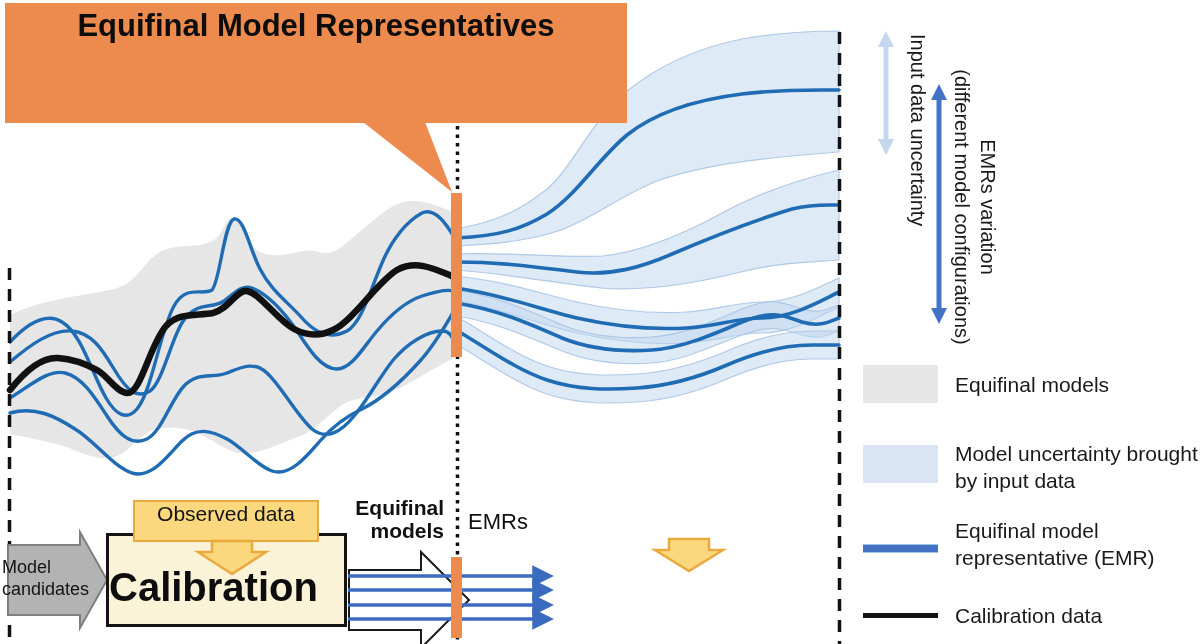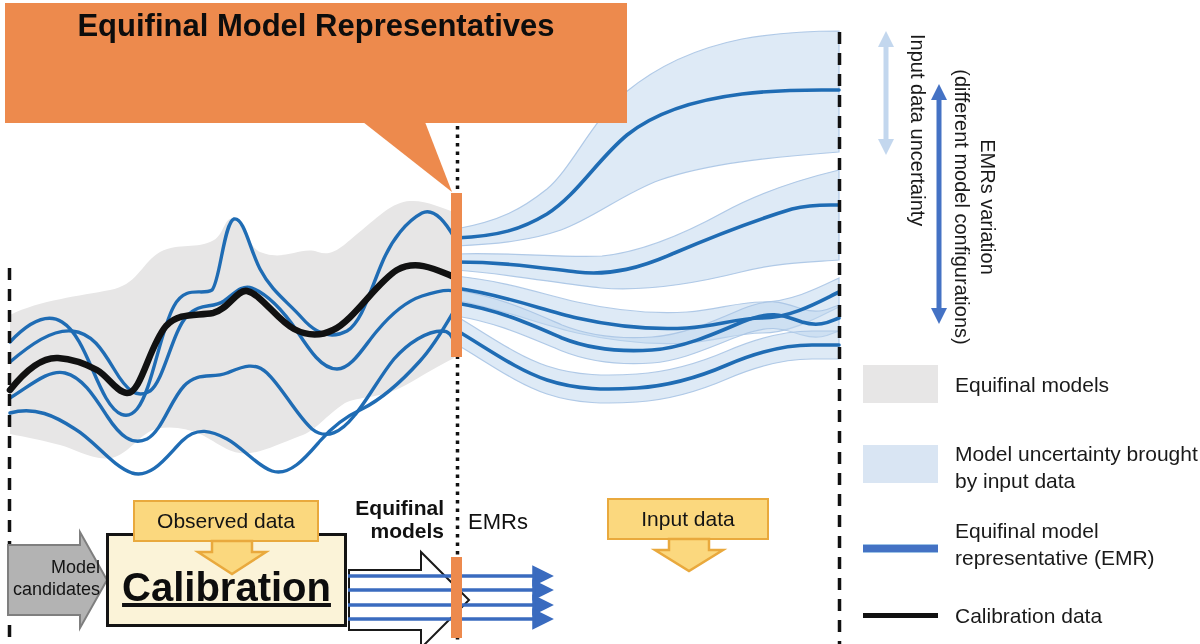--- a/index.html
+++ b/index.html
@@ -5,31 +5,31 @@
   html,body{margin:0;padding:0;background:#fff;}
   .stage{position:relative;width:1200px;height:644px;background:#fff;overflow:hidden;
          font-family:"Liberation Sans",sans-serif;color:#111;}
   .abs{position:absolute;}
   svg{position:absolute;left:0;top:0;}
   
   .callout{left:5px;top:3px;width:622px;height:120px;background:#ED8A4D;
            display:flex;flex-direction:column;justify-content:space-between;align-items:center;}
   .callout .t{font-size:31px;font-weight:bold;line-height:46px;color:#0d0d0d;}
   
-  .procbox{background:#FBF3D8;border:3px solid #141414;display:flex;align-items:center;justify-content:center;text-decoration:underline;}
+  .procbox{background:#FBF3D8;border:3px solid #141414;display:flex;align-items:center;}
   .procbox .t{font-size:40px;font-weight:bold;color:#0d0d0d;padding-top:14px;}
   .box-calibration{left:106px;top:533px;width:235px;height:88px;}
   .box-application{left:547px;top:536px;width:272px;height:82px;}
   
-  .goldbox{background:#FBD87E;border:2.5px solid #E9A93D;display:flex;align-items:center;justify-content:center;
+  .goldbox{background:#FBD87E;border:2.5px solid #E9A93D;display:flex;align-items:flex-start;justify-content:center;
            font-size:21px;color:#141414;}
   .gold-observed{left:133px;top:500px;width:182px;height:38px;}
   .gold-input{left:607px;top:498px;width:158px;height:38px;}
   
-  .lbl-model-candidates{left:2px;top:556px;width:98px;text-align:right;font-size:18px;line-height:22px;color:#141414;}
+  .lbl-model-candidates{left:2px;top:556px;width:98px;text-align:left;font-size:18px;line-height:22px;color:#141414;}
   .lbl-equifinal-models{left:338px;top:496px;width:106px;text-align:right;font-weight:bold;font-size:21px;line-height:23px;}
   .lbl-emrs{left:468px;top:509px;font-weight:normal;font-size:22px;}
   
   .v-label{transform-origin:top left;transform:rotate(90deg);font-size:20px;color:#1a1a1a;white-space:nowrap;}
   .v-input-unc{left:929px;top:34px;}
   .v-emrs-var{left:1001px;top:42px;width:330px;white-space:normal;text-align:center;line-height:26px;}
   
   .sw{position:absolute;}
   .sw-gray{left:863px;top:365px;width:75px;height:38px;background:#E7E6E6;}
   .sw-blueband{left:863px;top:445px;width:75px;height:38px;background:#D9E5F3;}
@@ -124,23 +124,20 @@
 
   <div class="abs lbl-model-candidates">Model candidates</div>
 
   <div class="abs procbox box-calibration">
     <div class="t">Calibration</div>
   </div>
 
   <div class="abs goldbox gold-observed">
     <span>Observed data</span>
   </div>
-  <div class="abs goldbox gold-input">
-    <span>Input data</span>
-  </div>
 
   <div class="abs lbl-equifinal-models">Equifinal models</div>
   <div class="abs lbl-emrs">EMRs</div>
 
   <div class="abs v-label v-input-unc">Input data uncertainty</div>
   <div class="abs v-label v-emrs-var">
     <div>EMRs variation</div>
     <div>(different model configurations)</div>
   </div>
 

